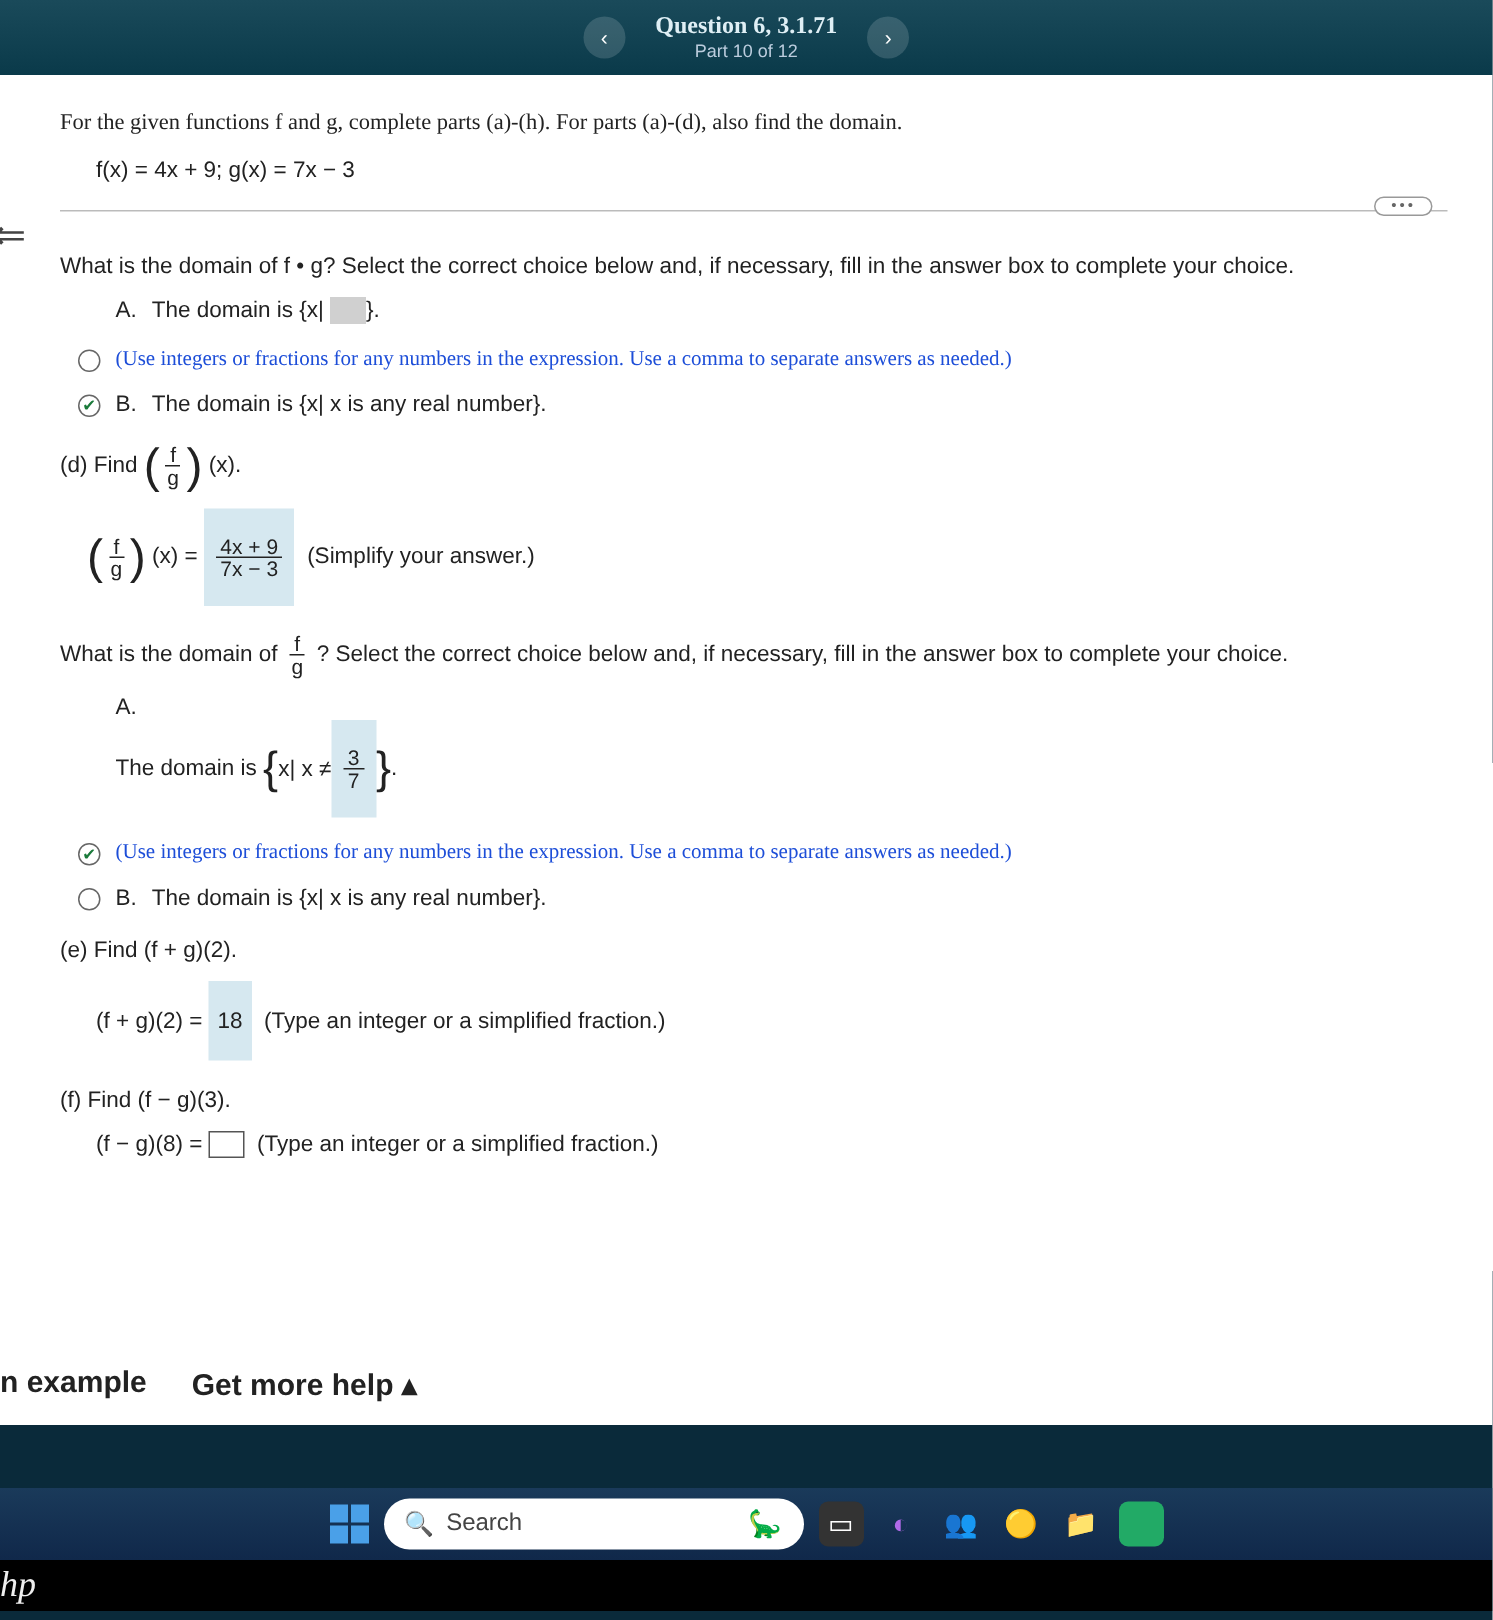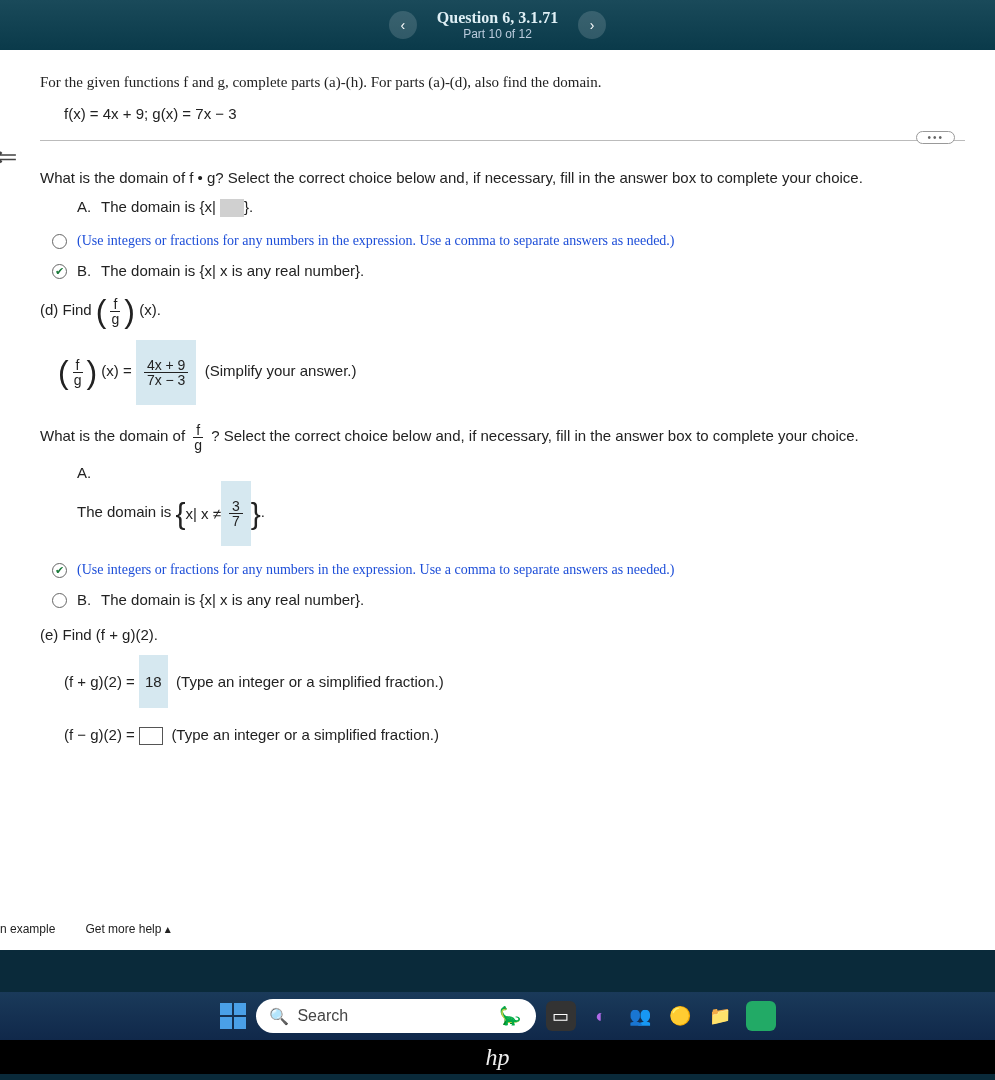--- a/index.html
+++ b/index.html
@@ -152,22 +152,22 @@
     line-height: 0.8;
   }
   .brace-set::before { content: "{"; }
   .brace-set::after { content: "}"; }
   .footer-links {
     position: absolute;
     bottom: 14px;
     left: 0;
     display: flex;
     gap: 30px;
-    font-weight: normal;
-    font-size: 12px;
+    font-weight: bold;
+    font-size: 20px;
     color: #222;
   }
   .footer-links span { cursor: pointer; }
   .taskbar {
     position: absolute;
     bottom: 40px;
     left: 0; right: 0;
     height: 48px;
     background: linear-gradient(#1a3a5a, #10284a);
     display: flex;
@@ -210,21 +210,20 @@
     cursor: pointer;
   }
   .logo-strip {
     position: absolute;
     bottom: 6px;
     left: 0; right: 0;
     height: 34px;
     background: #000;
     display: flex;
     align-items: center;
-    justify-content: center;
     color: #eee;
     font-style: italic;
     font-family: 'Brush Script MT', cursive;
     font-size: 24px;
   }
 </style>
 </head>
 <body>
 
 <div class="topbar">
@@ -338,22 +337,23 @@
   <div class="section">
     <div>(e) Find (f + g)(2).</div>
     <div style="margin:12px 0 0 24px">
       <span>(f + g)(2) = </span>
       <span class="answer-filled">18</span>
       &nbsp;<span>(Type an integer or a simplified fraction.)</span>
     </div>
   </div>
 
   <div class="section">
+    <div>(f) Find (f − g)(3).</div>
     <div style="margin:12px 0 0 24px">
-      <span>(f − g)(2) = </span>
+      <span>(f − g)(8) = </span>
       <span class="empty-answer"></span>
       &nbsp;<span>(Type an integer or a simplified fraction.)</span>
     </div>
   </div>
 
   <div class="footer-links">
     <span>n example</span>
     <span>Get more help ▴</span>
   </div>
 </div>

